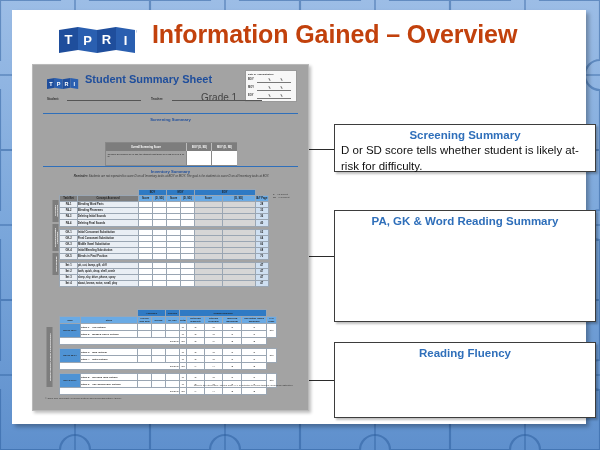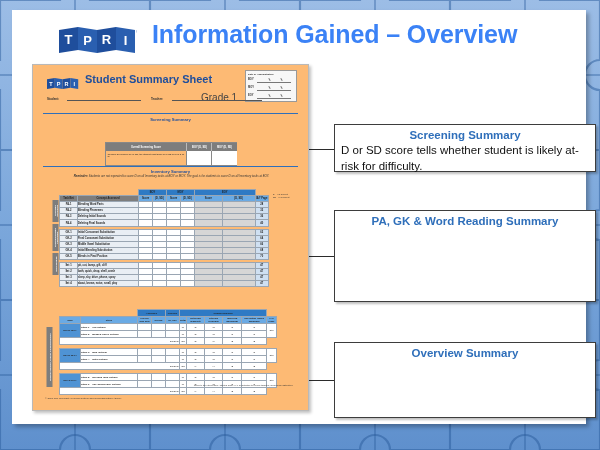--- a/index.html
+++ b/index.html
@@ -15,27 +15,27 @@
   
   #panel{
     position:absolute;left:12px;top:10px;width:574px;height:414px;
     background:#ffffff;box-shadow:3px 3px 4px rgba(0,0,0,.28);
   }
   
   #header{position:absolute;left:0;top:0;width:574px;height:50px;}
   #logo{position:absolute;left:47px;top:17px;width:78px;height:26px;}
   #title{
     position:absolute;left:140px;top:10px;width:420px;
-    font-size:25px;font-weight:bold;color:#3b82f6;letter-spacing:-.1px;
+    font-size:25px;font-weight:bold;color:#c2410c;letter-spacing:-.1px;
     white-space:nowrap;
   }
   
   #doc{
     position:absolute;left:20px;top:54px;width:275px;height:345px;
-    background:#fdba74;border:1px solid #b9b9b9;
+    background:#a3a3a3;border:1px solid #b9b9b9;
     box-shadow:2px 2px 3px rgba(0,0,0,.25);
     overflow:hidden;
   }
   
   #fh{position:absolute;left:0;top:0;width:275px;height:42px;}
   #flogo{position:absolute;left:14px;top:10px;width:32px;height:11px;}
   #ftitle{position:absolute;left:52px;top:8px;font-size:11px;font-weight:bold;color:#1f4e9c;}
   #fgrade{position:absolute;left:168px;top:27px;font-size:10px;color:#444;}
   #dateadmin{
     position:absolute;left:212px;top:5px;width:50px;height:30px;
@@ -91,21 +91,21 @@
     position:absolute;background:#fff;border:1.4px solid #3d3d3d;
     box-shadow:2px 2px 2px rgba(0,0,0,.25);
     padding:3px 6px 5px 6px;box-sizing:border-box;
   }
   .callout .ch{
     text-align:center;font-size:11.5px;font-weight:bold;color:#2f6fba;
     line-height:1.25;margin-bottom:1px;
   }
   .callout .cb{font-size:11.5px;color:#111;line-height:1.32;}
   #c1{left:322px;top:114px;width:262px;height:48px;}
-  #c2{left:322px;top:200px;width:262px;height:92px;}
+  #c2{left:322px;top:200px;width:262px;height:112px;}
   #c3{left:322px;top:332px;width:262px;height:76px;}
   
   .conn{position:absolute;background:#2b2b2b;}
 </style>
 </head>
 <body>
 
 <div id="slide">
 
   <div id="bg">
@@ -543,17 +543,17 @@
     </div>
 
     <div id="c1" class="callout">
       <div class="ch">Screening Summary</div>
       <div class="cb">D or SD score tells whether student is likely at-risk for difficulty.</div>
     </div>
     <div id="c2" class="callout">
       <div class="ch">PA, GK &amp; Word Reading Summary</div>
     </div>
     <div id="c3" class="callout">
-      <div class="ch">Overview Summary</div>
+      <div class="ch">Reading Fluency</div>
     </div>
 
   </div>
 </div>
 
 </body></html>

